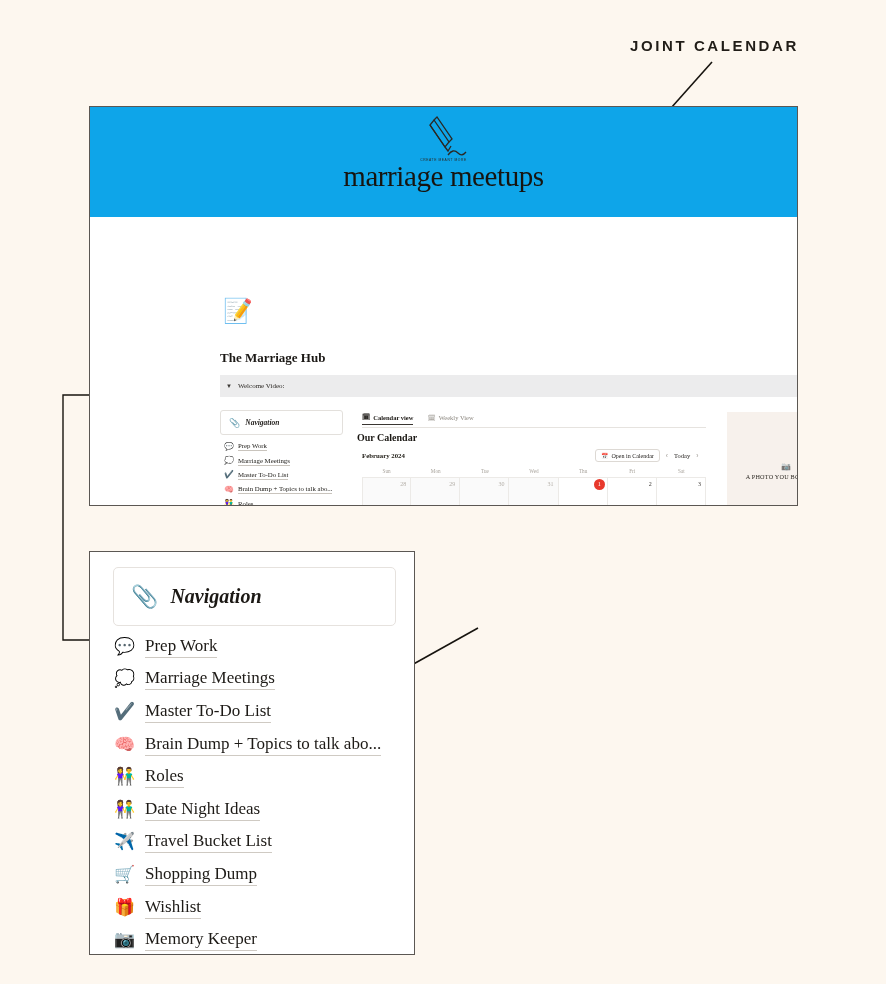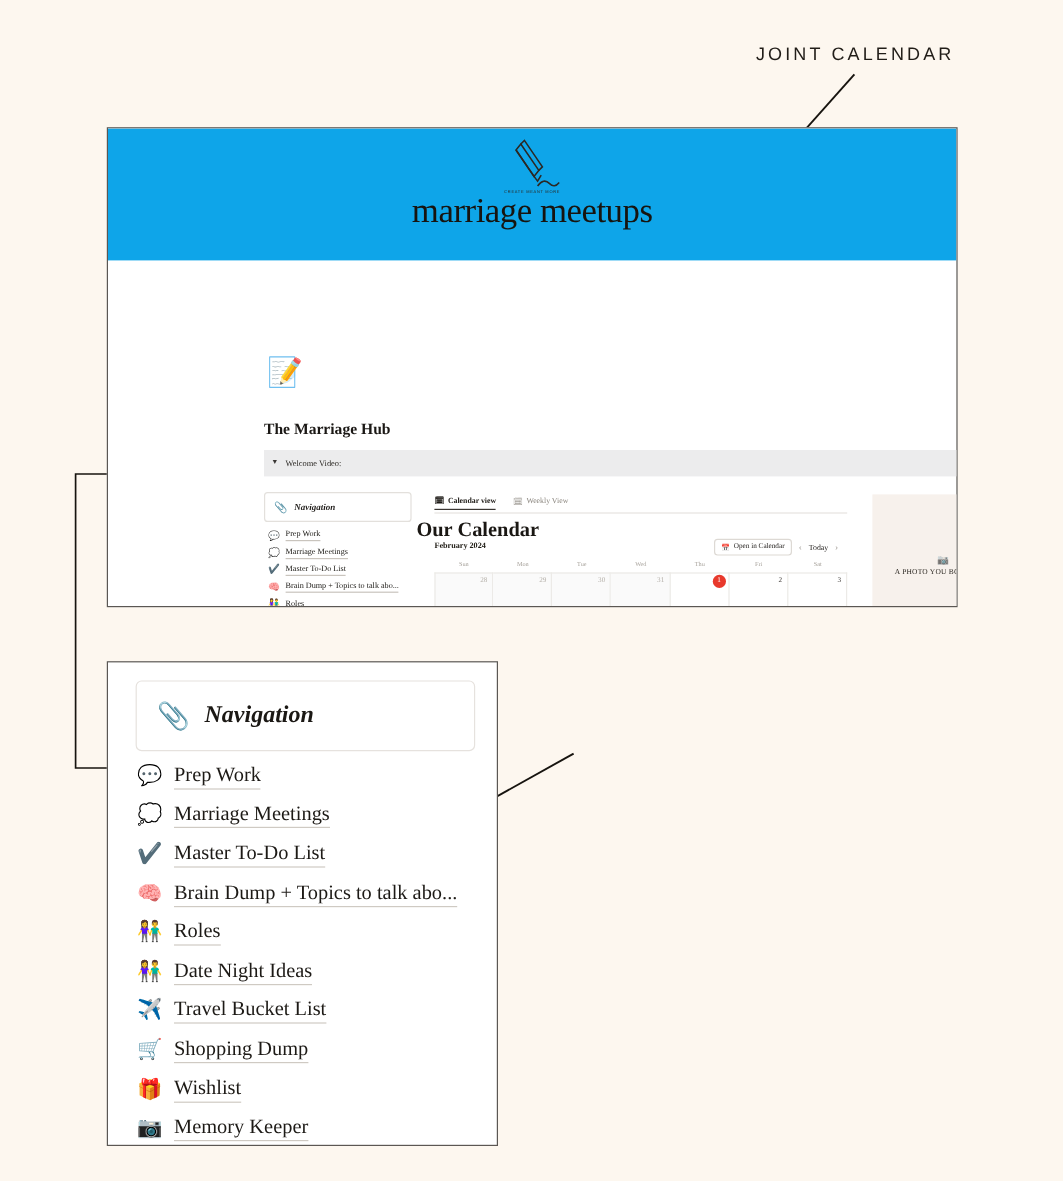--- a/index.html
+++ b/index.html
@@ -9,21 +9,21 @@
     font-family: "Liberation Sans", sans-serif;
     overflow: hidden;
   }
   .page { position: relative; width: 886px; height: 984px; }
 
   
   .anno-label {
     position: absolute;
     font-family: "Liberation Sans", sans-serif;
     font-size: 15px;
-    font-weight: 400;
+    font-weight: 700;
     letter-spacing: 2.6px;
     color: #211d18;
     white-space: nowrap;
   }
   #anno-joint { left: 630px; top: 37px; }
   #anno-templates { left: 466px; top: 607px; }
 
   .anno-svg { position: absolute; left: 0; top: 0; width: 886px; height: 984px; pointer-events: none; }
 
   
@@ -100,22 +100,22 @@
     display: flex; align-items: center; gap: 3px;
     font-family: "Liberation Serif", serif; font-size: 6.5px; color: #8d8880;
     padding-bottom: 3px;
   }
   .cal-tab.active { color: #1d1a16; font-weight: 700; border-bottom: 1px solid #3a3632; }
   .cal-tab .ic { font-size: 6.5px; }
   .tabs-rule {
     position: absolute; left: 272px; top: 320px; width: 344px; height: 1px; background: #e6e3df;
   }
   .cal-title {
-    position: absolute; left: 257px; top: 325px;
-    font-family: "Liberation Serif", serif; font-size: 17px; font-weight: 700; color: #1a1713;
+    position: absolute; left: 267px; top: 325px;
+    font-family: "Liberation Serif", serif; font-size: 10px; font-weight: 700; color: #1a1713;
   }
   .cal-sub {
     position: absolute; left: 272px; top: 345px;
     font-family: "Liberation Serif", serif; font-size: 6.8px; font-weight: 700; color: #232019;
   }
   .cal-controls {
     position: absolute; left: 505px; top: 342px;
     display: flex; align-items: center; gap: 6px;
   }
   .btn-open {

